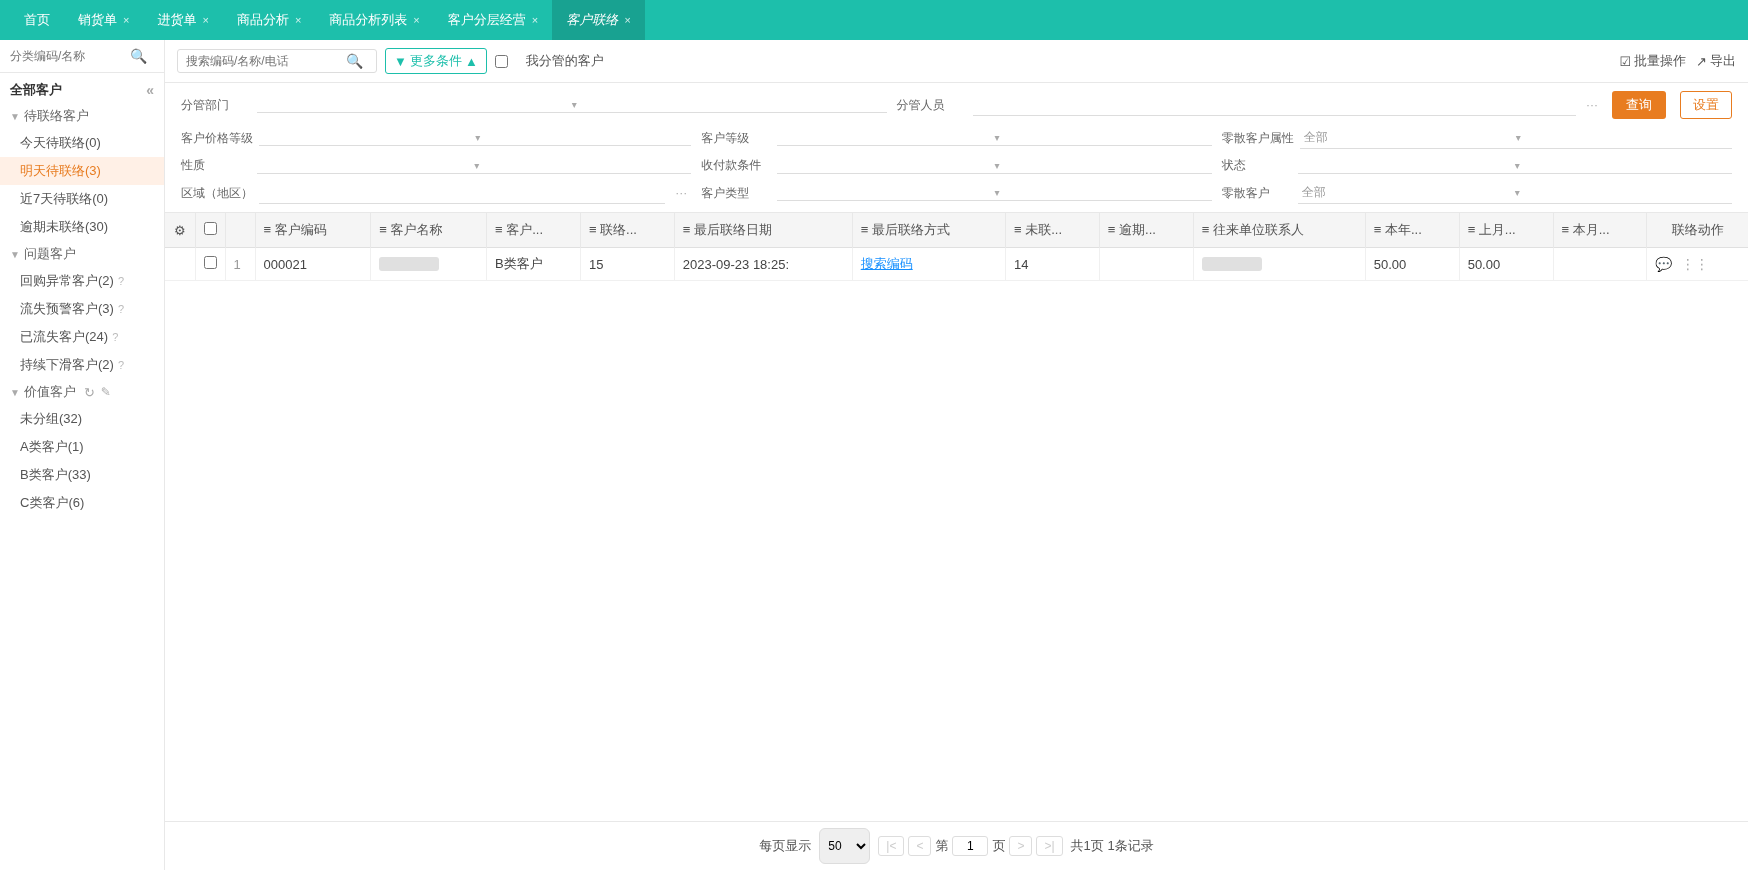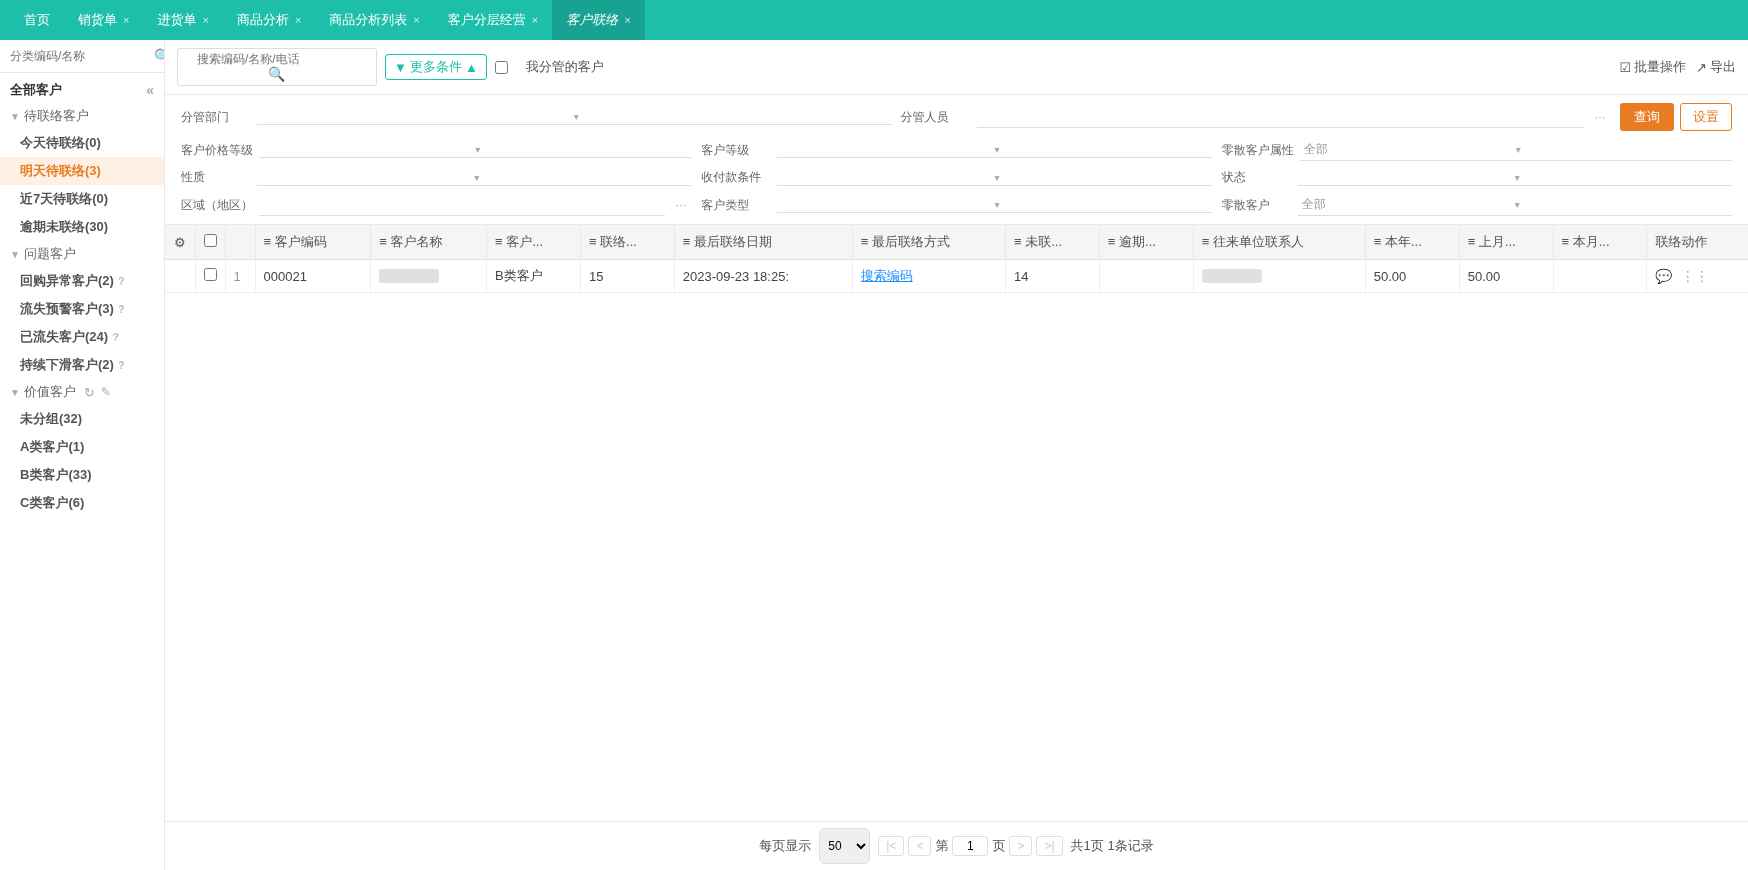--- a/index.html
+++ b/index.html
@@ -39,21 +39,20 @@
       background: #fff;
       border-right: 1px solid #e8e8e8;
       overflow-y: auto;
       flex-shrink: 0;
     }
     .sidebar-search {
       display: flex;
       align-items: center;
       padding: 8px 10px;
       border-bottom: 1px solid #e8e8e8;
-      gap: 24px;
     }
     .sidebar-search input {
       border: none;
       outline: none;
       font-size: 12px;
       color: #999;
       width: 120px;
       background: transparent;
     }
     .sidebar-search .search-icon { color: #aaa; font-size: 14px; cursor: pointer; }
@@ -80,21 +79,20 @@
     .sidebar-group-label .arrow { font-size: 10px; color: #aaa; }
 
     .sidebar-item {
       padding: 5px 10px 5px 20px;
       color: #555;
       font-size: 12px;
       cursor: pointer;
       display: flex;
       align-items: center;
       gap: 4px;
-      font-weight: bold;
     }
     .sidebar-item.active { background: #fff0e6; color: #e87c20; }
     .sidebar-item .help-icon { color: #bbb; font-size: 11px; }
 
     
     .content {
       flex: 1;
       display: flex;
       flex-direction: column;
       overflow: hidden;
@@ -109,21 +107,20 @@
       gap: 8px;
       border-bottom: 1px solid #e8e8e8;
     }
     .toolbar-search {
       display: flex;
       align-items: center;
       border: 1px solid #ddd;
       border-radius: 3px;
       padding: 3px 8px;
       width: 200px;
-      flex-direction: column;
     }
     .toolbar-search input {
       border: none;
       outline: none;
       font-size: 12px;
       width: 160px;
       color: #999;
     }
     .toolbar-search .si { color: #aaa; font-size: 14px; cursor: pointer; }
     .btn-more-filter {
@@ -209,21 +206,21 @@
       border-bottom: 1px solid #ddd;
       flex: 1;
       padding: 2px 4px;
       cursor: pointer;
     }
     .filter-dropdown span { flex: 1; color: #999; font-size: 12px; }
     .filter-dropdown .arrow { color: #aaa; font-size: 10px; }
     .filter-btn-area {
       display: flex;
       align-items: center;
-      gap: 6px;
+      gap: 14px;
       flex-shrink: 0;
       justify-content: space-between;
     }
     .btn-query {
       background: #e87c20;
       color: #fff;
       border: none;
       border-radius: 3px;
       padding: 5px 14px;
       cursor: pointer;
@@ -257,21 +254,21 @@
       border-bottom: 1px solid #e0e0e0;
     }
     thead th {
       padding: 8px 8px;
       text-align: left;
       color: #555;
       font-weight: normal;
       white-space: nowrap;
       border-right: 1px solid #e8e8e8;
     }
-    thead th:last-child { border-right: none; }
+    thead th:last-child { border-right: none; text-align: center; }
     tbody tr {
       border-bottom: 1px solid #f0f0f0;
     }
     tbody td {
       padding: 7px 8px;
       color: #444;
       white-space: nowrap;
       border-right: 1px solid #f0f0f0;
     }
     tbody td:last-child { border-right: none; }

